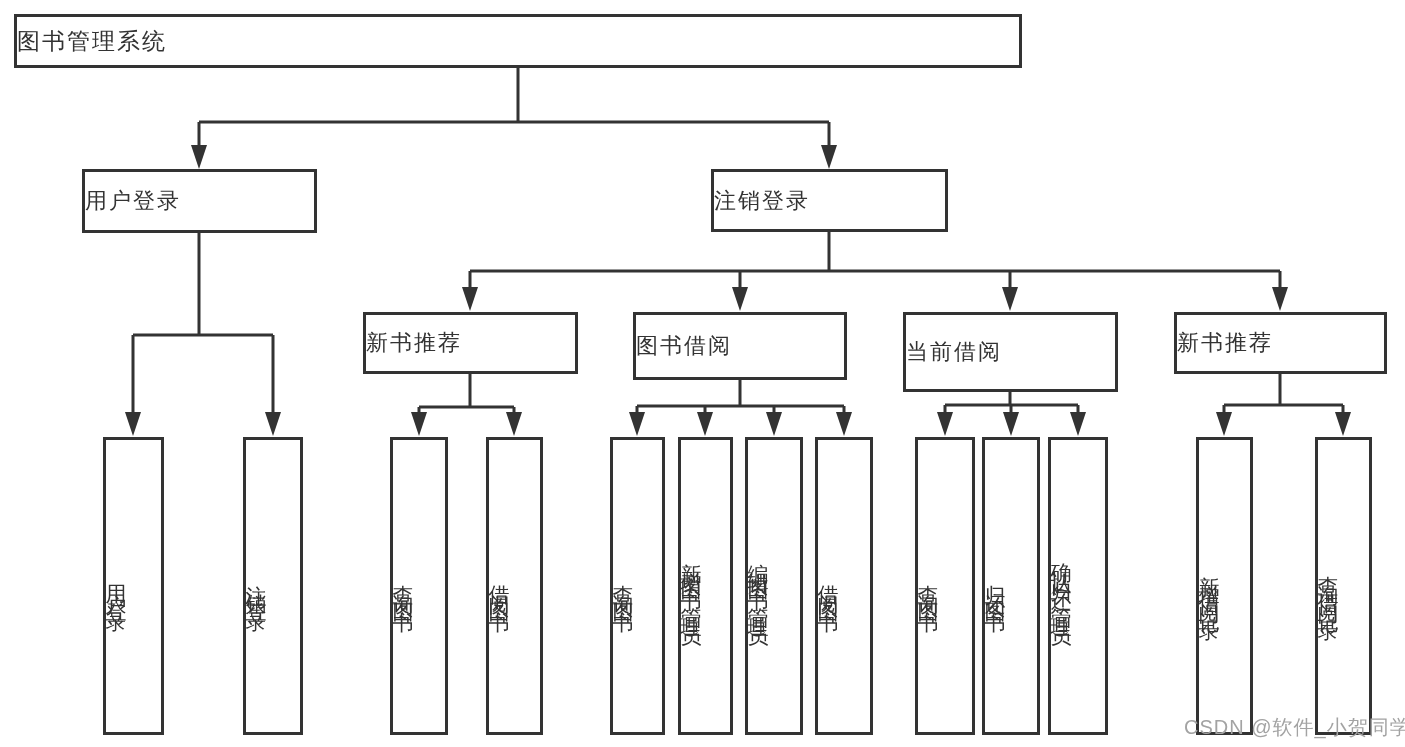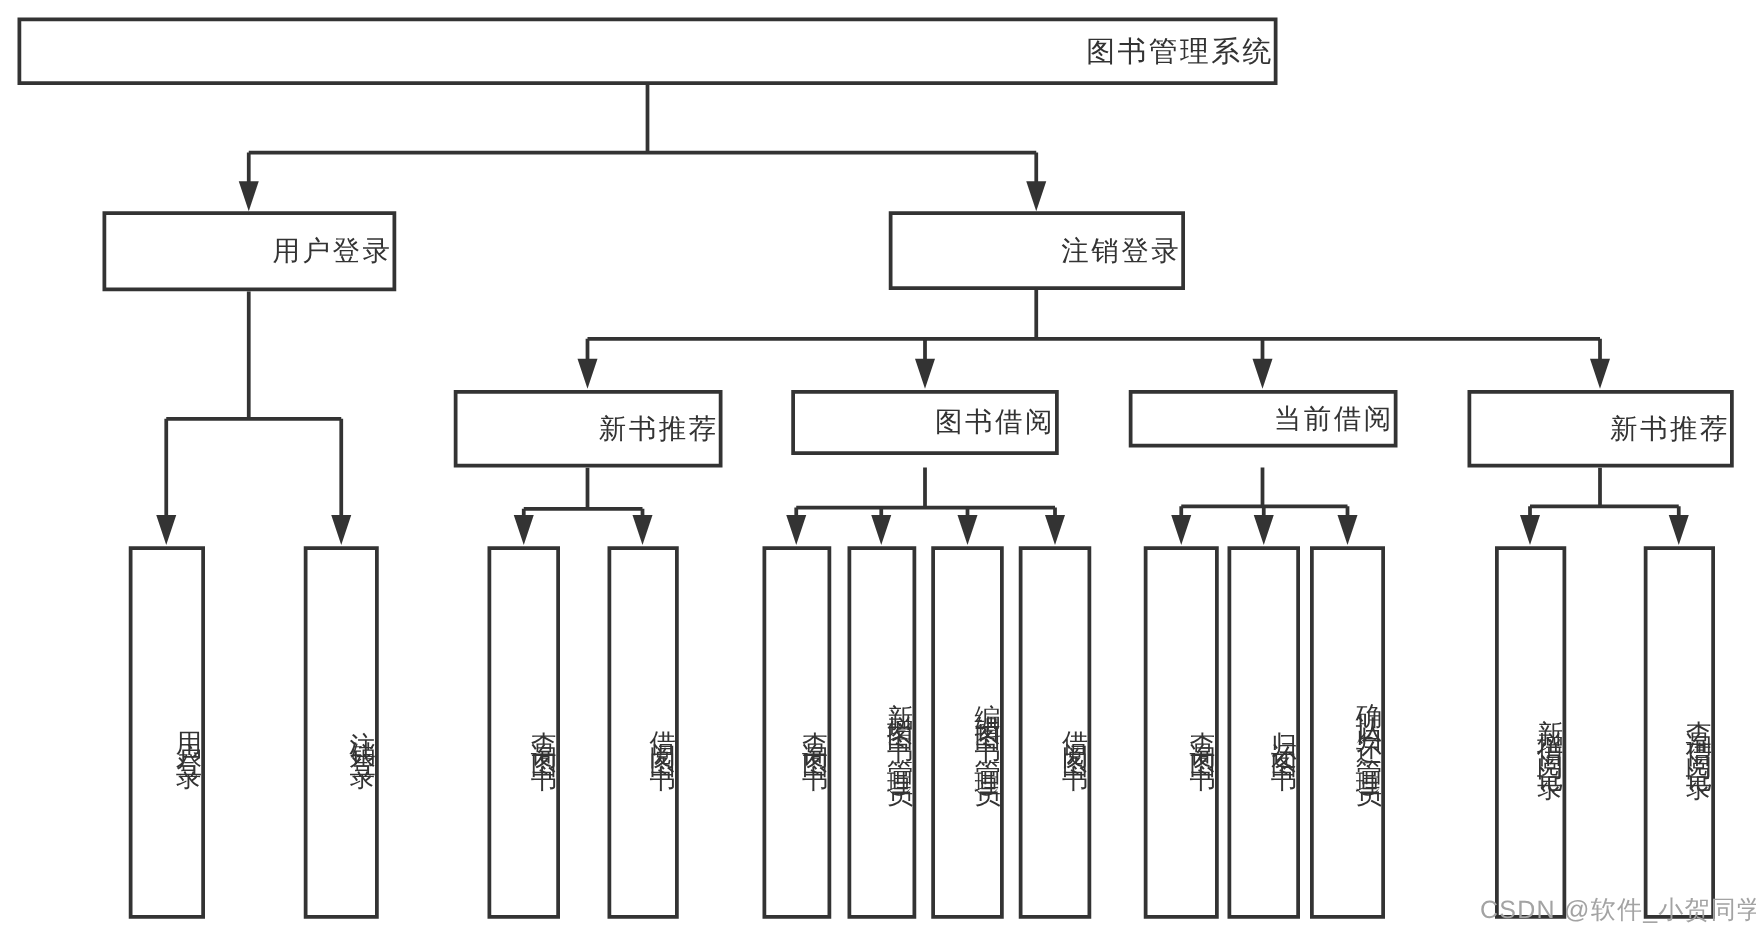--- a/index.html
+++ b/index.html
@@ -21,24 +21,23 @@
     width: 1405px; height: 747px;
     pointer-events: none;
   }
   .node {
     position: absolute;
     box-sizing: border-box;
     border: 3px solid #333333;
     background: #ffffff;
     display: flex;
     align-items: center;
-    justify-content: flex-end;
+    justify-content: flex-start;
     color: #333333;
     text-align: center;
-    padding-left: 44px;
   }
   .node-h { font-size: 22px; letter-spacing: 2px; }
   .node-root { font-size: 23px; letter-spacing: 2px; }
   .leaf span {
     writing-mode: vertical-rl;
     text-orientation: mixed;
     font-size: 21px;
     letter-spacing: 9px;
     line-height: 1;
     color: #333333;
@@ -106,24 +105,24 @@
   <div class="node node-h" style="left:82px; top:169px; width:235px; height:64px;">
     <span>用户登录</span>
   </div>
   <div class="node node-h" style="left:711px; top:169px; width:237px; height:63px;">
     <span>注销登录</span>
   </div>
 
   <div class="node node-h" style="left:363px; top:312px; width:215px; height:62px;font-family:Liberation Serif, serif;">
     <span>新书推荐</span>
   </div>
-  <div class="node node-h" style="left:633px; top:312px; width:214px; height:52px;">
+  <div class="node node-h" style="left:633px; top:312px; width:214px; height:68px;">
     <span>图书借阅</span>
   </div>
-  <div class="node node-h" style="left:903px; top:312px; width:215px; height:46px;">
+  <div class="node node-h" style="left:903px; top:312px; width:215px; height:80px;">
     <span>当前借阅</span>
   </div>
   <div class="node node-h" style="left:1174px; top:312px; width:213px; height:62px;">
     <span>新书推荐</span>
   </div>
 
   <div class="node leaf" style="left:103px; top:437px; width:61px; height:298px;">
     <span>用户登录</span>
   </div>
   <div class="node leaf" style="left:243px; top:437px; width:60px; height:298px;">

